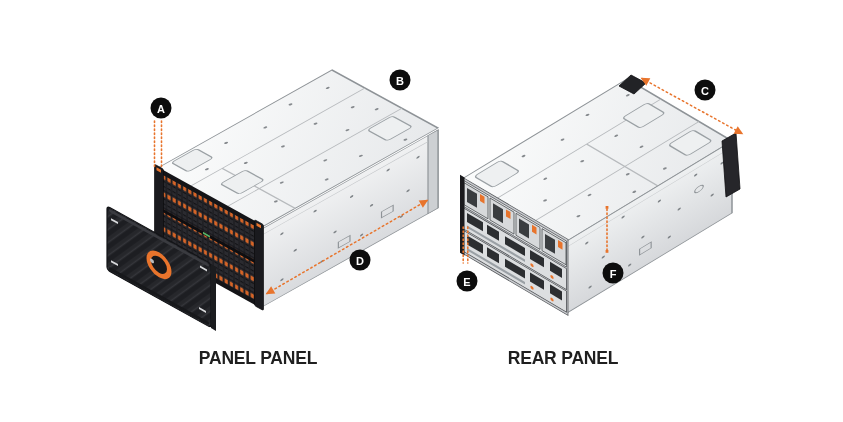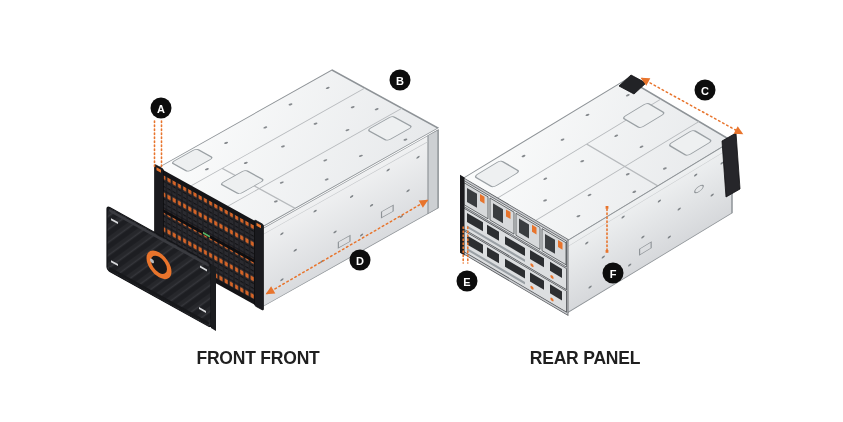--- a/index.html
+++ b/index.html
@@ -268,16 +268,16 @@
   </g>
 </svg>
 
 <div class="badge" style="left:161px;top:108px">A</div>
 <div class="badge" style="left:400px;top:80px">B</div>
 <div class="badge" style="left:360px;top:260px">D</div>
 <div class="badge" style="left:705px;top:90px">C</div>
 <div class="badge" style="left:467px;top:281px">E</div>
 <div class="badge" style="left:613px;top:273px">F</div>
 
-<div class="panel-label" style="left:258px;top:348px">FRONT FRONT</div>
-<div class="panel-label" style="left:585px;top:348px">REAR PANEL</div>
+<div class="panel-label" style="left:258px;top:348px">PANEL PANEL</div>
+<div class="panel-label" style="left:563px;top:348px">REAR PANEL</div>
 
 </div>
 
 </body></html>

